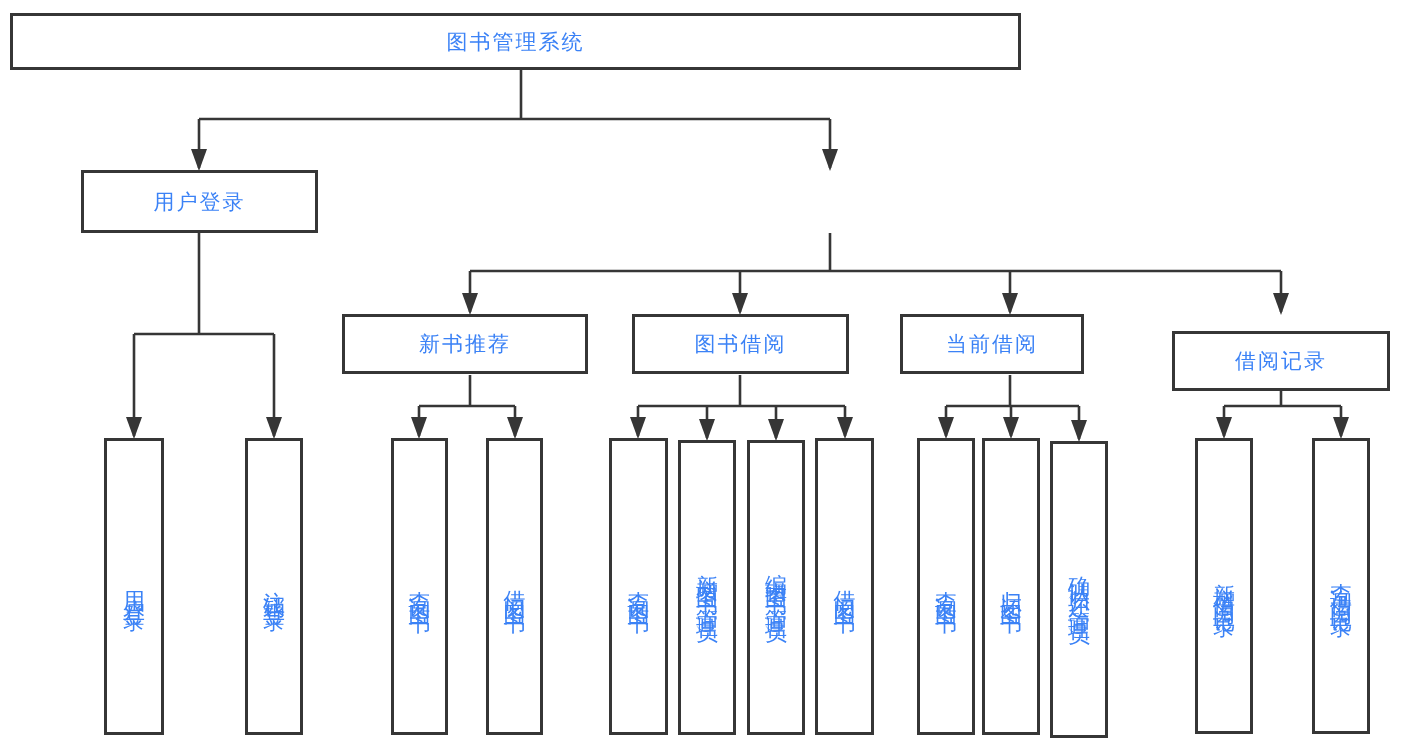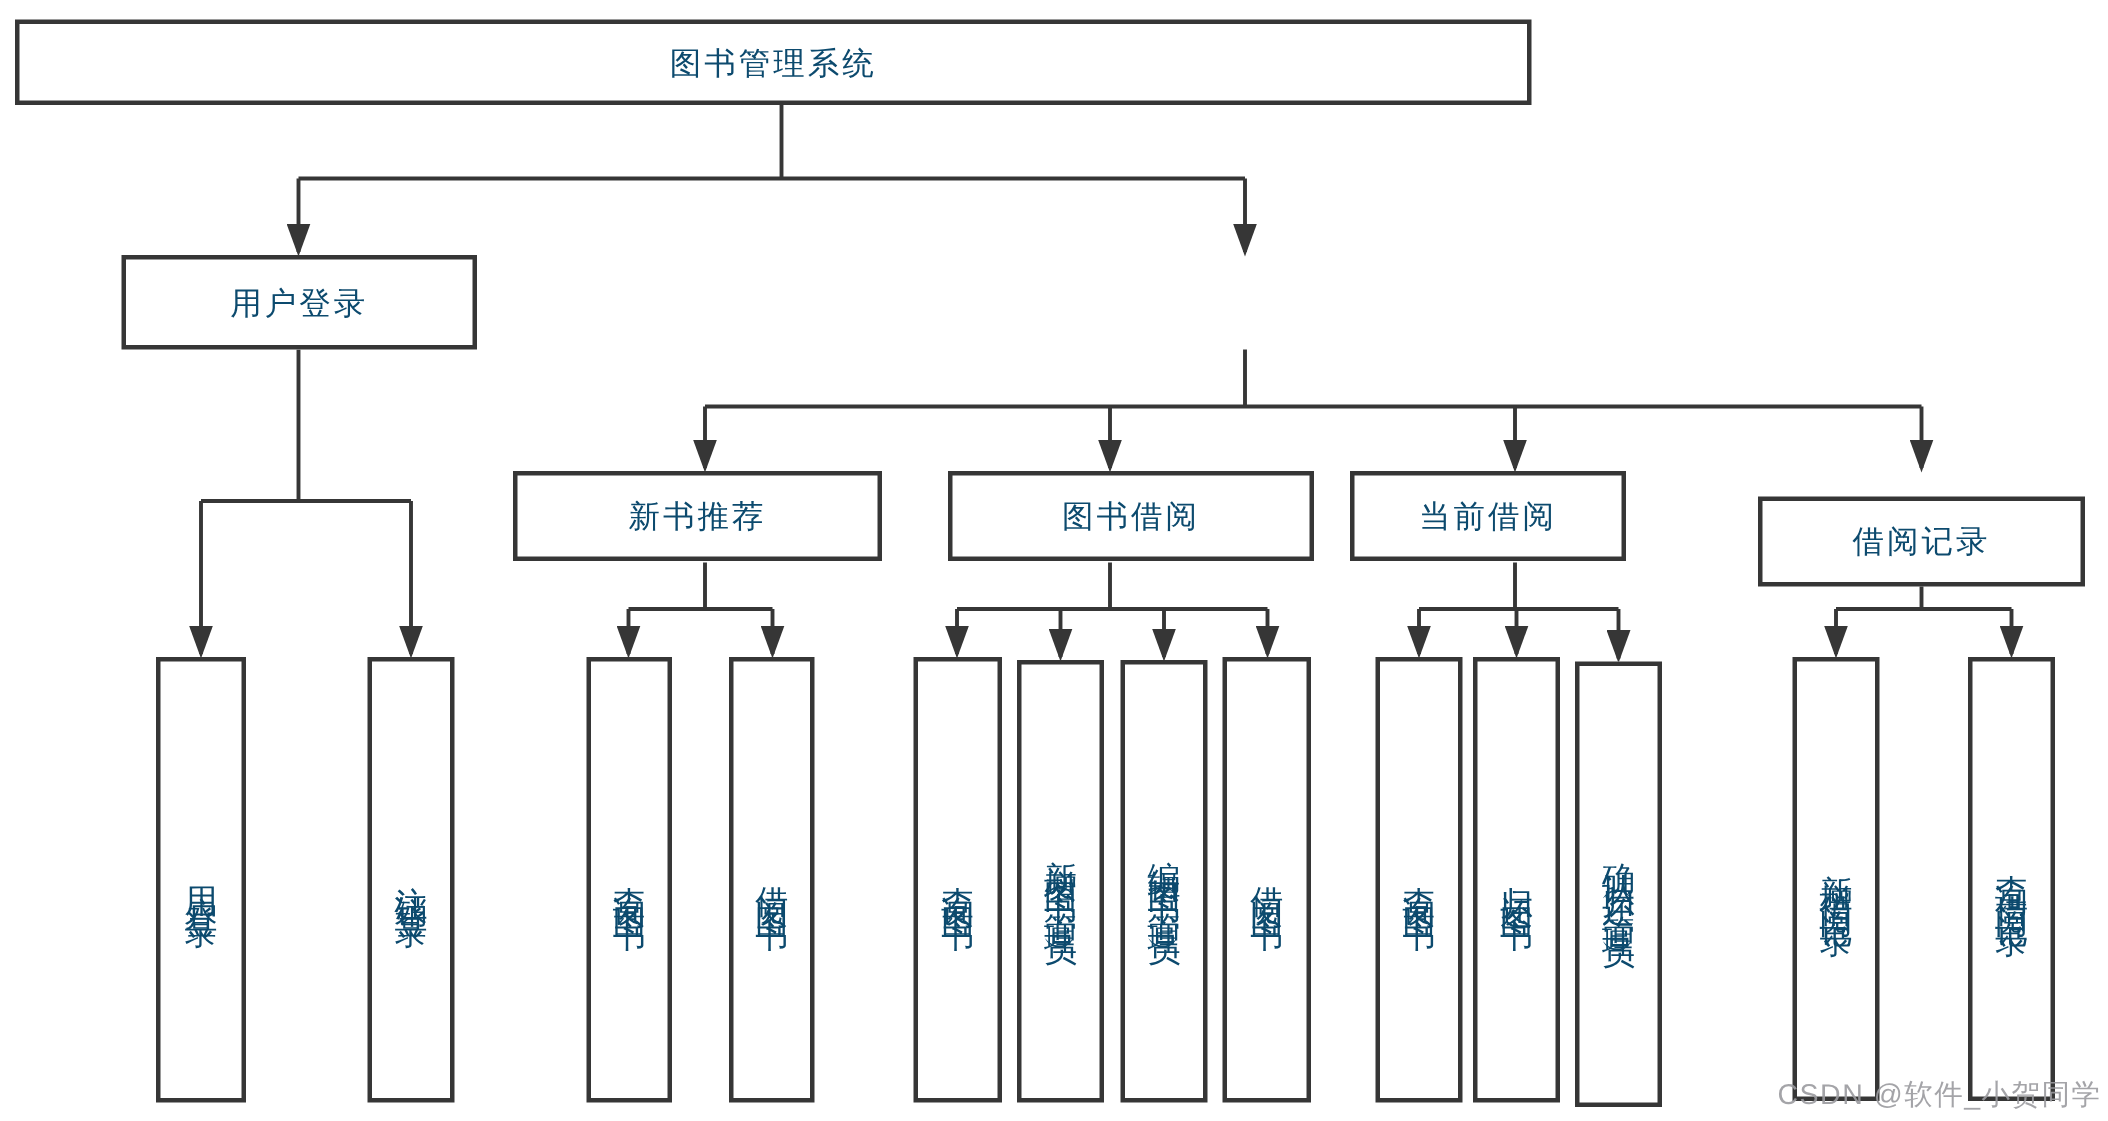--- a/index.html
+++ b/index.html
@@ -20,21 +20,21 @@
     width: 1405px; height: 747px;
   }
   .node {
     position: absolute;
     box-sizing: border-box;
     border: 3px solid #363636;
     background: #ffffff;
     display: flex;
     align-items: center;
     justify-content: center;
-    color: #0c4a6e;
+    color: #3b82f6;
     z-index: 2;
   }
   .h-node {
     font-size: 21px;
     letter-spacing: 2px;
     white-space: nowrap;
   }
   .leaf span {
     writing-mode: vertical-rl;
     text-orientation: mixed;
@@ -112,21 +112,21 @@
     <span>图书管理系统</span>
   </div>
 
   <div class="node h-node" style="left:81px; top:170px; width:237px; height:63px;">
     <span>用户登录</span>
   </div>
 
   <div class="node h-node" style="left:342px; top:314px; width:246px; height:60px;">
     <span>新书推荐</span>
   </div>
-  <div class="node h-node" style="left:632px; top:314px; width:244px; height:60px;">
+  <div class="node h-node" style="left:632px; top:314px; width:217px; height:60px;">
     <span>图书借阅</span>
   </div>
   <div class="node h-node" style="left:900px; top:314px; width:184px; height:60px;">
     <span>当前借阅</span>
   </div>
   <div class="node h-node" style="left:1172px; top:331px; width:218px; height:60px;">
     <span>借阅记录</span>
   </div>
 
   <div class="node leaf" style="left:104px; top:438px; width:60px; height:297px;">
@@ -166,15 +166,14 @@
     <span>确认归还（管理员）</span>
   </div>
 
   <div class="node leaf" style="left:1195px; top:438px; width:58px; height:296px;">
     <span>新增借阅记录</span>
   </div>
   <div class="node leaf" style="left:1312px; top:438px; width:58px; height:296px;">
     <span>查询借阅记录</span>
   </div>
 
-  <div id="watermark">CSDN @软件_小贺同学</div>
 
 </div>
 
 </body></html>

